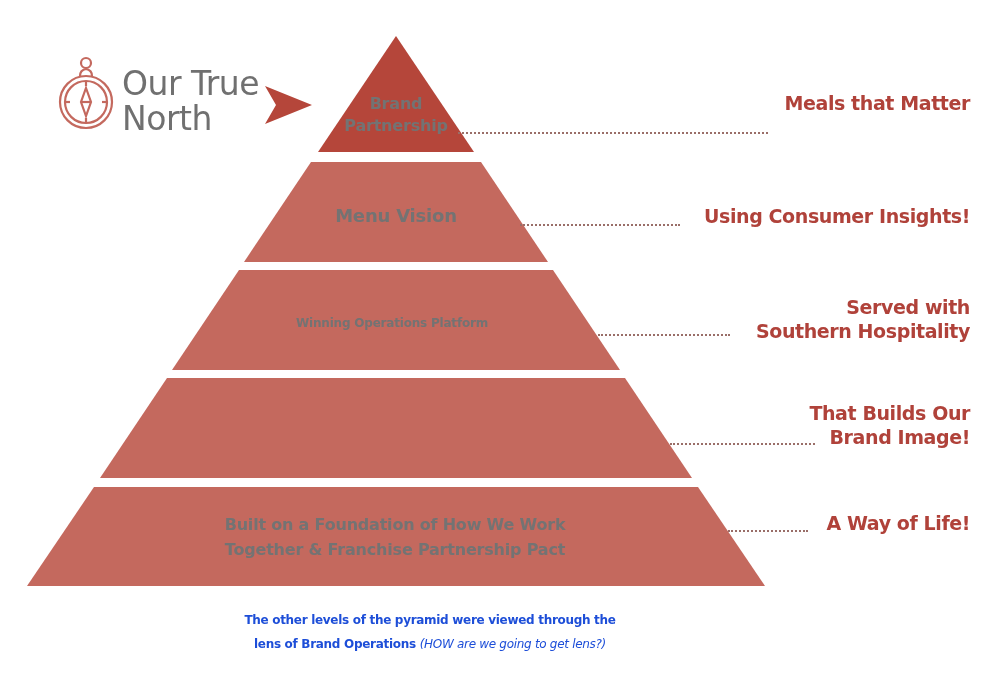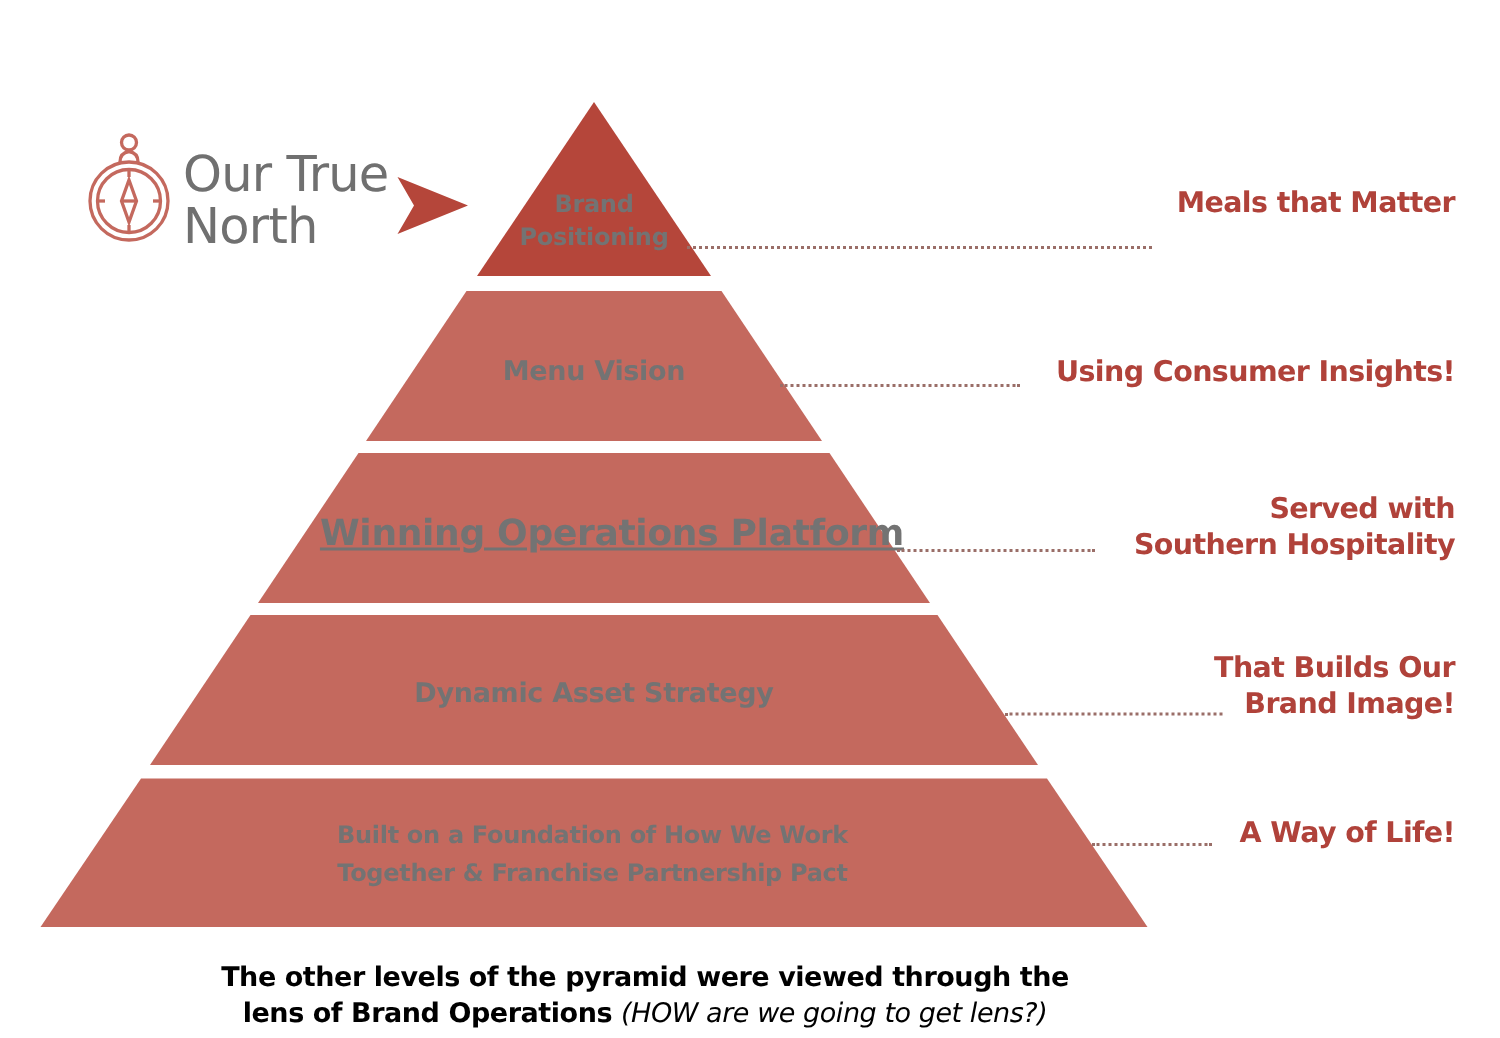--- a/index.html
+++ b/index.html
@@ -1,27 +1,27 @@
 <!DOCTYPE html>
 <html><head>
 <meta charset="utf-8">
 <style>
   html, body { margin:0; padding:0; background:#ffffff; }
   body { width:1000px; height:692px; position:relative; overflow:hidden;
          font-family:"DejaVu Sans", "Liberation Sans", sans-serif; }
-  #stage { position:absolute; left:0; top:0; width:1000px; height:500px;margin-top:32px; }
+  #stage { position:absolute; left:0; top:0; width:1000px; height:500px; }
   .layer-label { position:absolute; color:#737373; font-weight:bold; text-align:center;
                  font-family:"DejaVu Sans", sans-serif; letter-spacing:-0.2px; }
   .right-label { position:absolute; right:30px; color:#b0423a; font-weight:bold; text-align:right;
                  font-size:19px; line-height:24px; font-family:"DejaVu Sans", sans-serif; letter-spacing:-0.4px; }
   .dots { position:absolute; border-bottom:2px dotted #9a6e68; height:0; }
   .title-text { position:absolute; left:122px; top:66px; color:#707070; font-size:33px; line-height:35px;
                 font-family:"DejaVu Sans", sans-serif; font-weight:normal; letter-spacing:-0.5px; }
-  .footer { position:absolute; left:80px; width:700px; top:608px; color:#000000; font-weight:bold;
-            font-size:18px; line-height:24px; text-align:center; font-family:"DejaVu Sans", sans-serif; letter-spacing:-0.3px; }
+  .footer { position:absolute; left:80px; width:700px; top:608px; color:#1d4ed8; font-weight:bold;
+            font-size:12px; line-height:24px; text-align:center; font-family:"DejaVu Sans", sans-serif; letter-spacing:-0.3px; }
   .footer .ital { font-style:italic; font-weight:normal; }
 </style>
 </head>
 <body>
 
 <div id="stage">
 
   <svg width="1000" height="692" style="position:absolute;left:0;top:0;">
     <polygon points="396,36 474,152 318,152" fill="#b5463a"></polygon>
     <polygon points="311,162 481,162 548,262 244,262" fill="#c4695e"></polygon>
@@ -45,25 +45,24 @@
     </g>
   </svg>
 
   <div class="title-text">
     <div>Our True</div>
     <div>North</div>
   </div>
 
   <div class="layer-label" style="left:336px;top:93px;width:120px;font-size:16px;line-height:22px;">
     <div>Brand</div>
-    <div>Positioning</div>
+    <div>Partnership</div>
   </div>
   <div class="layer-label" style="left:246px;top:204px;width:300px;font-size:18px;line-height:24px;">Menu Vision</div>
-  <div class="layer-label" style="left:188px;top:311px;width:440px;font-size:24px;line-height:24px;text-decoration:underline;">Winning Operations Platform</div>
-  <div class="layer-label" style="left:106px;top:419px;width:580px;font-size:18px;line-height:24px;">Dynamic Asset Strategy</div>
+  <div class="layer-label" style="left:172px;top:311px;width:440px;font-size:12px;line-height:24px;">Winning Operations Platform</div>
   <div class="layer-label" style="left:60px;top:512px;width:670px;font-size:16px;line-height:25px;">
     <div>Built on a Foundation of How We Work</div>
     <div>Together &amp; Franchise Partnership Pact</div>
   </div>
 
   <div class="dots" style="left:458px;top:132px;width:310px;"></div>
   <div class="dots" style="left:520px;top:224px;width:160px;"></div>
   <div class="dots" style="left:598px;top:334px;width:132px;"></div>
   <div class="dots" style="left:670px;top:443px;width:145px;"></div>
   <div class="dots" style="left:728px;top:530px;width:80px;"></div>

